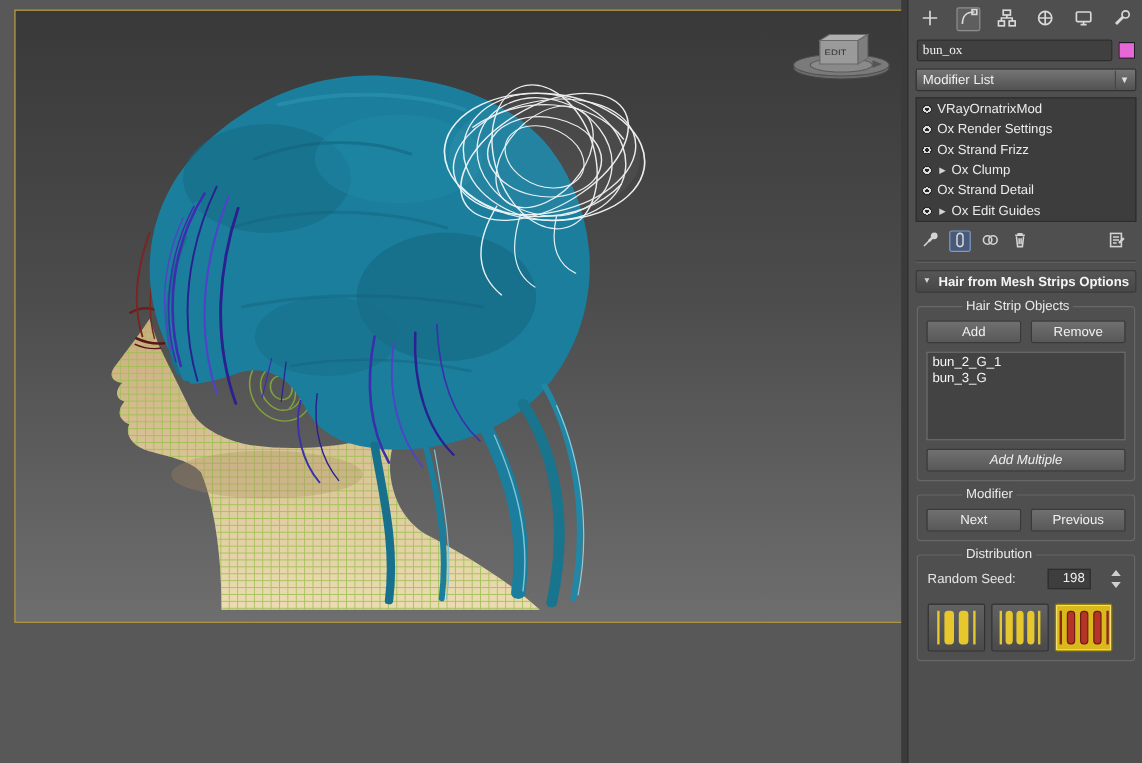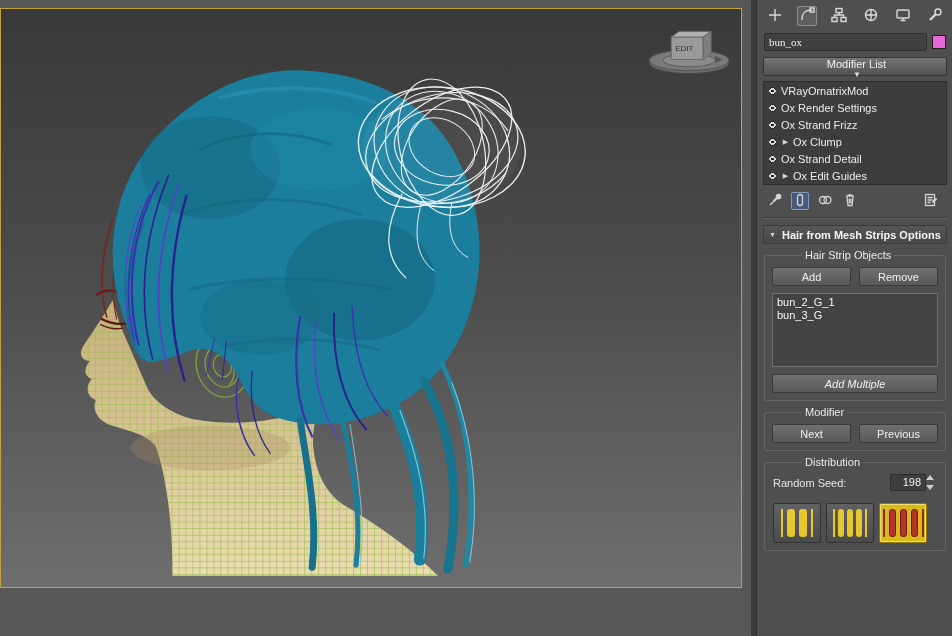--- a/index.html
+++ b/index.html
@@ -4,21 +4,21 @@
 <style>
   * { box-sizing: border-box; }
   html,body { width:952px; height:636px; }
   body {
     margin:0; background:#585858; position:relative; overflow:hidden;
     font-family:"Liberation Sans","DejaVu Sans",sans-serif; font-size:11px; color:#e6e6e6;
   }
 
   
   .viewport {
-    position:absolute; left:0; top:8px; width:742px; height:580px;
+    position:absolute; left:12px; top:8px; width:742px; height:511px;
     border:1px solid #c2a23d;
     background:linear-gradient(180deg,#393939 0%,#4b4b4b 45%,#6e6e6e 100%);
   }
   .viewport svg { display:block; width:100%; height:100%; }
   .side-gap { position:absolute; left:751px; top:0; width:5px; height:636px; background:#3b3b3b; }
 
   
   .panel {
     position:absolute; left:756px; top:0; width:196px; height:636px;
     background:#4f4f4f; padding:4px 5px 0 6px; border-left:1px solid #2c2c2c;
@@ -26,21 +26,21 @@
   .tabs-row { display:flex; align-items:center; justify-content:space-between; height:26px; padding:0 2px 2px; }
   .tab { width:20px; height:20px; display:flex; align-items:center; justify-content:center; border-radius:2px; }
   .tab.active { border:1px solid #8f8f8f; background:#5e5e5e; }
   .tab svg { stroke:#d9d9d9; fill:none; stroke-width:1.4; }
 
   .name-row { display:flex; align-items:center; gap:5px; margin:3px 1px 6px;font-family:Liberation Serif, serif; }
   .text-field { flex:1; height:18px; line-height:16px; background:#404040; border:1px solid #2e2e2e; border-radius:2px; padding:0 4px; color:#f0f0f0; }
   .color-swatch { width:14px; height:14px; border:1px solid #1f1f1f; background:#e668d6; }
 
   .combo { height:19px; background:linear-gradient(#757575,#525252); border:1px solid #333; border-radius:2px;
-    display:flex; align-items:center; justify-content:space-between; padding:0 2px 0 5px; margin-bottom:5px; color:#f0f0f0;flex-direction:column; }
+    display:flex; align-items:center; justify-content:space-between; padding:0 2px 0 5px; margin-bottom:5px; color:#f0f0f0; }
   .combo-arrow-box { width:15px; height:15px; display:flex; align-items:center; justify-content:center; border-left:1px solid #454545; color:#ddd; font-size:8px; }
 
   .stack { background:#3d3d3d; border:1px solid #2d2d2d; }
   .row { height:17px; display:flex; align-items:center; padding-left:3px; gap:3px; color:#ececec; }
   .row.selected { background:#7083a3; color:#fff; }
   .eye { width:11px; height:10px; flex:0 0 11px; border-radius:50%;
     background:radial-gradient(ellipse at center,#242424 0 1.5px,#d9d9d9 1.5px 3.2px,#2a2a2a 3.2px 4px,transparent 4px); }
   .expander { flex:0 0 9px; width:9px; font-size:7px; color:#d4d4d4; text-align:center; }
 
   .stack-tools { display:flex; align-items:center; gap:7px; padding:7px 3px 6px; }
@@ -61,21 +61,21 @@
   .btn { background:linear-gradient(#707070,#585858); border:1px solid #3a3a3a; border-radius:2px; height:19px;
     display:flex; align-items:center; justify-content:center; color:#f0f0f0; cursor:default; }
   .btn-row { display:flex; gap:8px; }
   .btn-row .btn { flex:1; }
   .btn.full { margin-top:7px; width:100%;font-style:italic; }
 
   .listbox { margin-top:7px; height:74px; background:#434343; border:1px solid #707070; padding:2px 4px; }
   .list-item { height:13px; line-height:13px; color:#f6f6f6; }
 
   .seed-row { display:flex; align-items:center; justify-content:space-between; padding:0 1px; }
-  .spinner { display:flex; align-items:stretch; gap:0; }
+  .spinner { display:flex; align-items:stretch; gap:17px; }
   .spin-field { width:36px; height:17px; line-height:15px; background:#3e3e3e; border:1px solid #2d2d2d; text-align:right; padding-right:4px; color:#f0f0f0; }
   .spin-btns { width:11px; display:flex; flex-direction:column; justify-content:space-between; padding:1px 0; }
   .spin-up { width:0; height:0; border-left:4px solid transparent; border-right:4px solid transparent; border-bottom:5px solid #cfcfcf; }
   .spin-down { width:0; height:0; border-left:4px solid transparent; border-right:4px solid transparent; border-top:5px solid #cfcfcf; }
 
   .dist-icons { display:flex; gap:5px; margin-top:12px; padding:0 1px; }
   .dist-btn { width:48px; height:40px; background:linear-gradient(#616161,#4b4b4b); border:1px solid #323232; border-radius:2px;
     display:flex; align-items:center; justify-content:center; }
   .hbars { height:28px; display:flex; align-items:center; gap:4px; border-left:2px solid #e6c72e; border-right:2px solid #e6c72e; padding:0 4px; }
   .bar { width:8px; height:28px; background:#e6c72e; border-radius:3px; }

